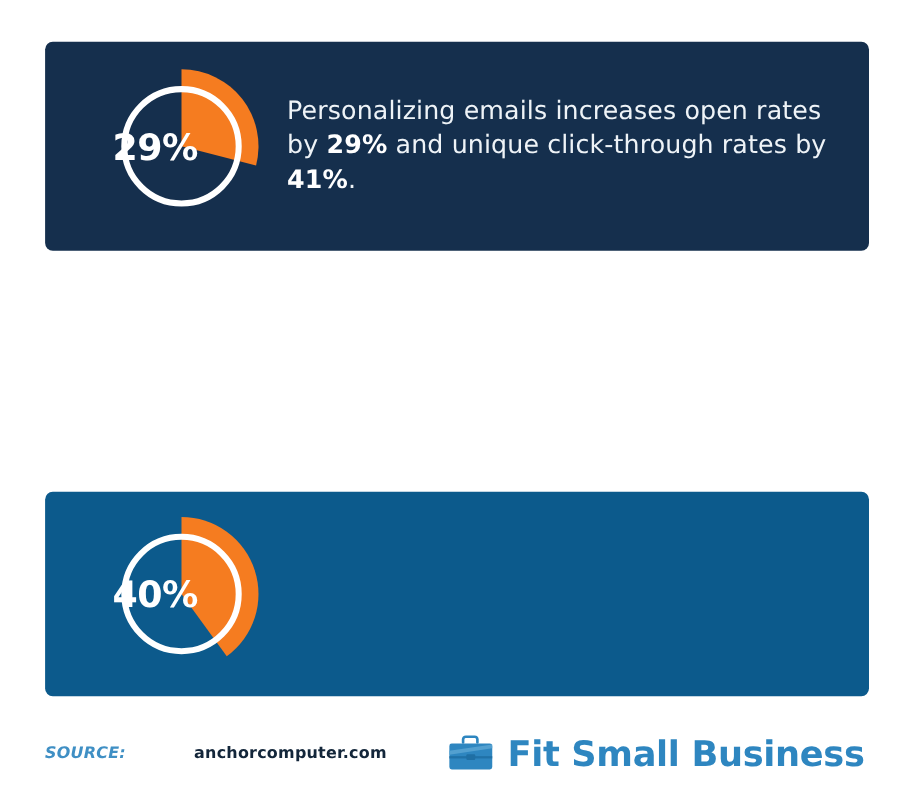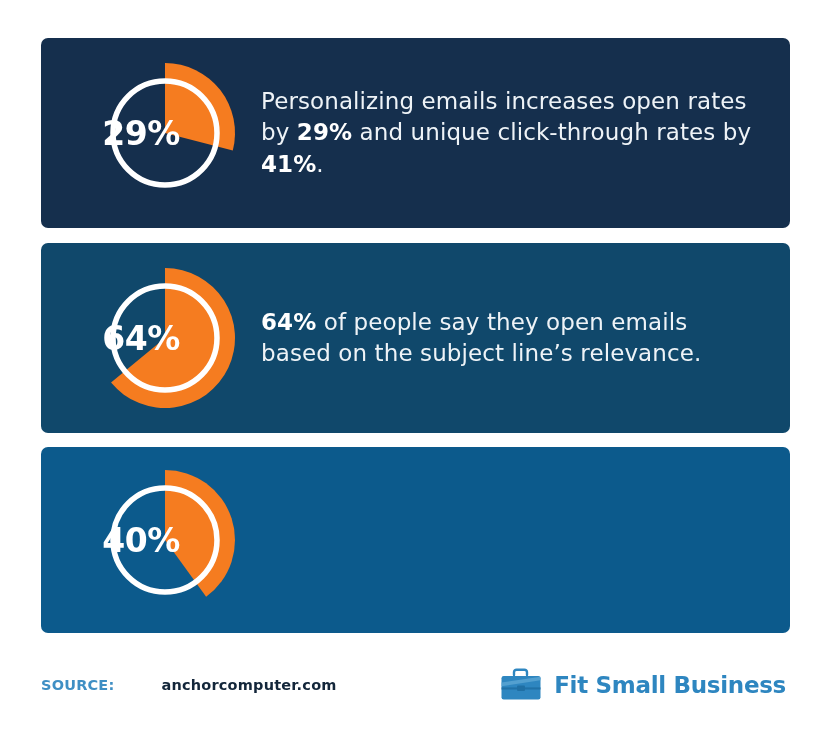--- a/index.html
+++ b/index.html
@@ -87,32 +87,32 @@
     display: flex;
     align-items: center;
     justify-content: space-between;
   }
   .source {
     font-size: 14.5px;
     font-weight: bold;
     white-space: nowrap;
     letter-spacing: 0.2px;
   }
-  .source-label { color: #3f8fc4; margin-right: 3px; }
+  .source-label { color: #3f8fc4; margin-right: 18px; font-style: italic; }
   .source-value { color: #13263a; margin-left: 44px; }
 
   .logo {
     display: flex;
     align-items: center;
     gap: 11px;
     padding-right: 4px;
   }
   .logo-mark { width: 44px; height: 36px; flex: 0 0 44px; }
   .logo-text {
-    font-size: 23px;
+    font-size: 32px;
     font-weight: bold;
     color: #2e86c0;
     letter-spacing: -0.3px;
     white-space: nowrap;
   }
 </style>
 </head>
 <body>
 
 <div class="infographic">
@@ -125,34 +125,20 @@
       </svg>
       <div class="donut-value">
         <span>29%</span>
       </div>
     </div>
     <div class="panel-text">
       <span>Personalizing emails increases open rates by </span><b>29%</b><span> and unique click-through rates by </span><b>41%</b><span>.</span>
     </div>
   </div>
 
-  <div class="panel panel-2">
-    <div class="donut-wrap">
-      <svg class="donut-svg" viewBox="0 0 200 190">
-        <path fill="#f57c20" d="M 124 95 L 124 25 A 70 70 0 1 1 70.06 139.62 Z"></path>
-        <circle cx="124" cy="95" r="52" fill="none" stroke="#ffffff" stroke-width="5.5"></circle>
-      </svg>
-      <div class="donut-value">
-        <span>64%</span>
-      </div>
-    </div>
-    <div class="panel-text">
-      <b>64%</b><span> of people say they open emails based on the subject line’s relevance.</span>
-    </div>
-  </div>
 
   <div class="panel panel-3">
     <div class="donut-wrap">
       <svg class="donut-svg" viewBox="0 0 200 190">
         <path fill="#f57c20" d="M 124 95 L 124 25 A 70 70 0 0 1 165.14 151.63 Z"></path>
         <circle cx="124" cy="95" r="52" fill="none" stroke="#ffffff" stroke-width="5.5"></circle>
       </svg>
       <div class="donut-value">
         <span>40%</span>
       </div>

